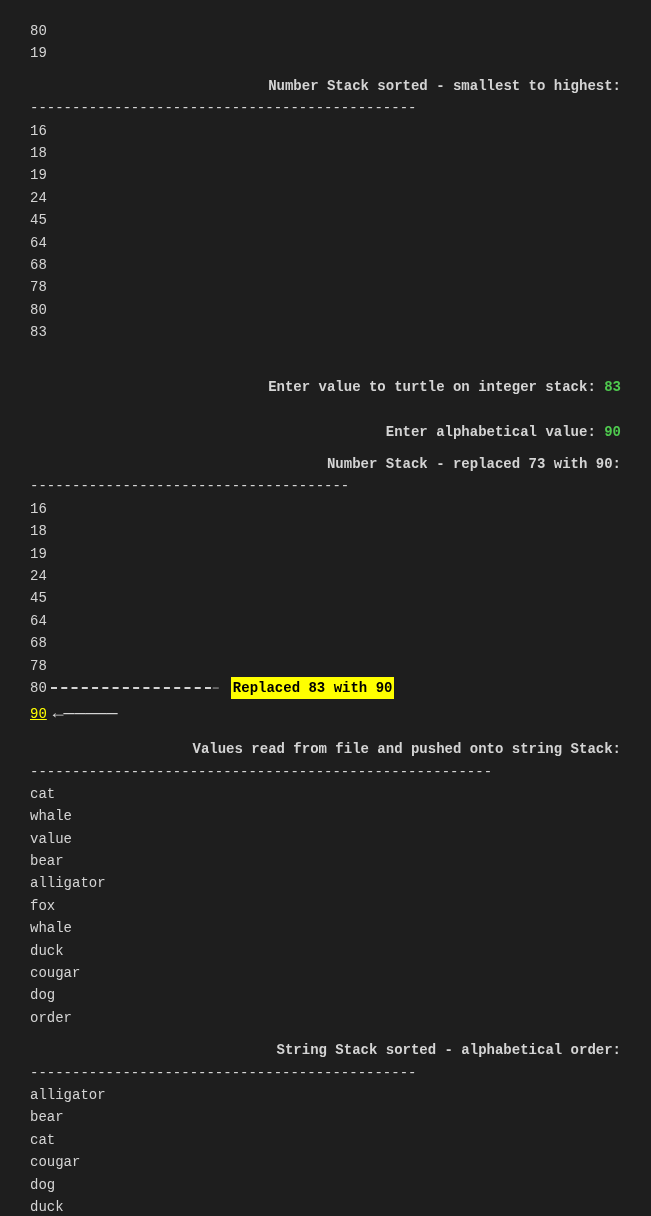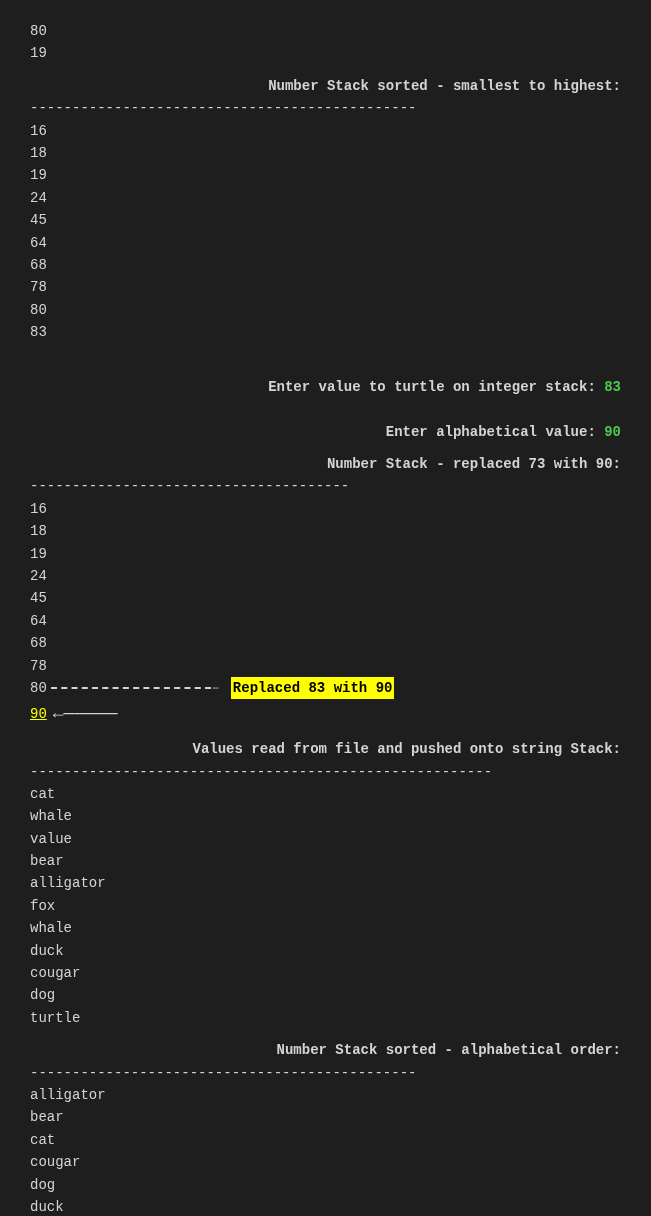--- a/index.html
+++ b/index.html
@@ -129,25 +129,25 @@
 <div class="line">cat</div>
 <div class="line">whale</div>
 <div class="line">value</div>
 <div class="line">bear</div>
 <div class="line">alligator</div>
 <div class="line">fox</div>
 <div class="line">whale</div>
 <div class="line">duck</div>
 <div class="line">cougar</div>
 <div class="line">dog</div>
-<div class="line">turtle</div>
+<div class="line">order</div>
 
 <div class="spacer"></div>
 
-<div class="line bold-label">Number Stack sorted - alphabetical order:</div>
+<div class="line bold-label">String Stack sorted - alphabetical order:</div>
 <div class="line separator">----------------------------------------------</div>
 
 <div class="line">alligator</div>
 <div class="line">bear</div>
 <div class="line">cat</div>
 <div class="line">cougar</div>
 <div class="line">dog</div>
 <div class="line">duck</div>
 
 </body></html>

